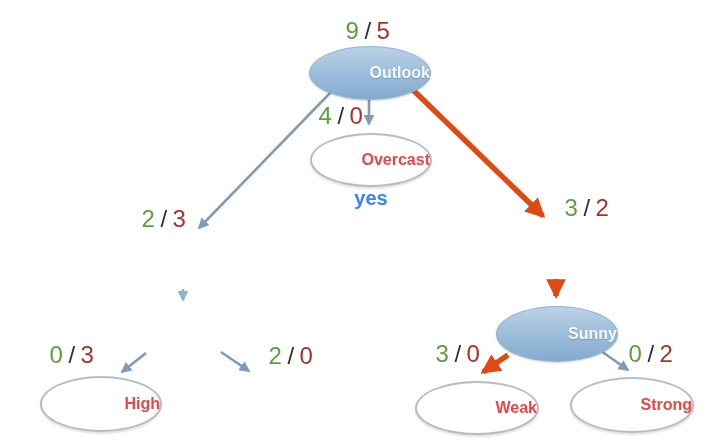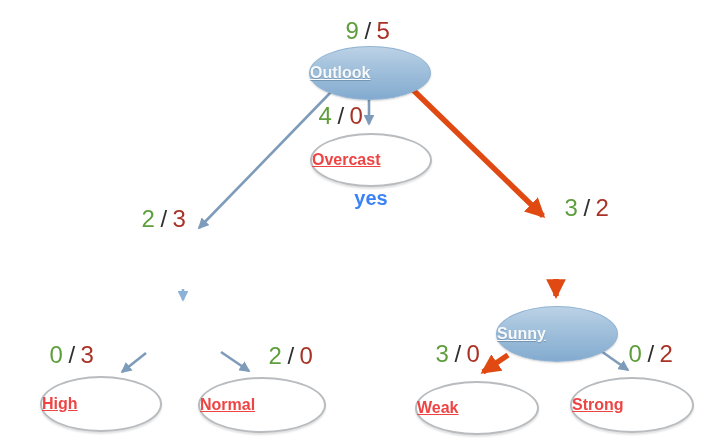--- a/index.html
+++ b/index.html
@@ -4,22 +4,22 @@
 <style>
   html,body { margin:0; padding:0; background:#ffffff; }
   .canvas {
     position:relative; width:706px; height:442px; background:#ffffff;
     font-family:"Liberation Sans", sans-serif; overflow:hidden;
   }
   svg.edges { position:absolute; left:0; top:0; width:706px; height:442px; }
 
   .node {
     position:absolute; border-radius:50%;
-    display:flex; align-items:center; justify-content:flex-start;
-    font-weight:bold; white-space:nowrap;text-decoration:underline;
+    display:flex; align-items:center; justify-content:flex-end;
+    font-weight:bold; white-space:nowrap;
   }
   .node.decision {
     background:linear-gradient(180deg,#bcd2e6 0%, #a5c3dd 35%, #83abcf 100%);
     border:1px solid #8fb2d3;
     color:#f7fafc;
     text-shadow:0 1px 1px rgba(90,120,150,.55);
     font-size:16px;
     box-shadow:0 1px 2px rgba(0,0,0,.18);
   }
   .node.leaf {
@@ -77,23 +77,20 @@
   <div class="node decision" style="left:496px; top:306px; width:120px; height:54px;">
       <span>Sunny</span>
     </div>
 
   <div class="node leaf" style="left:310px; top:133px; width:118px; height:50px;">
       <span>Overcast</span>
     </div>
   <div class="node leaf" style="left:40px;  top:376px; width:118px; height:52px;">
       <span>High</span>
     </div>
-  <div class="node leaf" style="left:198px; top:377px; width:124px; height:52px;">
-      <span>Normal</span>
-    </div>
   <div class="node leaf" style="left:415px; top:381px; width:120px; height:50px;">
       <span>Weak</span>
     </div>
   <div class="node leaf" style="left:570px; top:377px; width:120px; height:52px;">
       <span>Strong</span>
     </div>
 
   <div class="count" style="left:368px; top:31px;"><span class="yes">9</span><span class="sep">/</span><span class="no">5</span></div>
   <div class="count" style="left:341px; top:116px;"><span class="yes">4</span><span class="sep">/</span><span class="no">0</span></div>
   <div class="count" style="left:164px; top:219px;"><span class="yes">2</span><span class="sep">/</span><span class="no">3</span></div>

